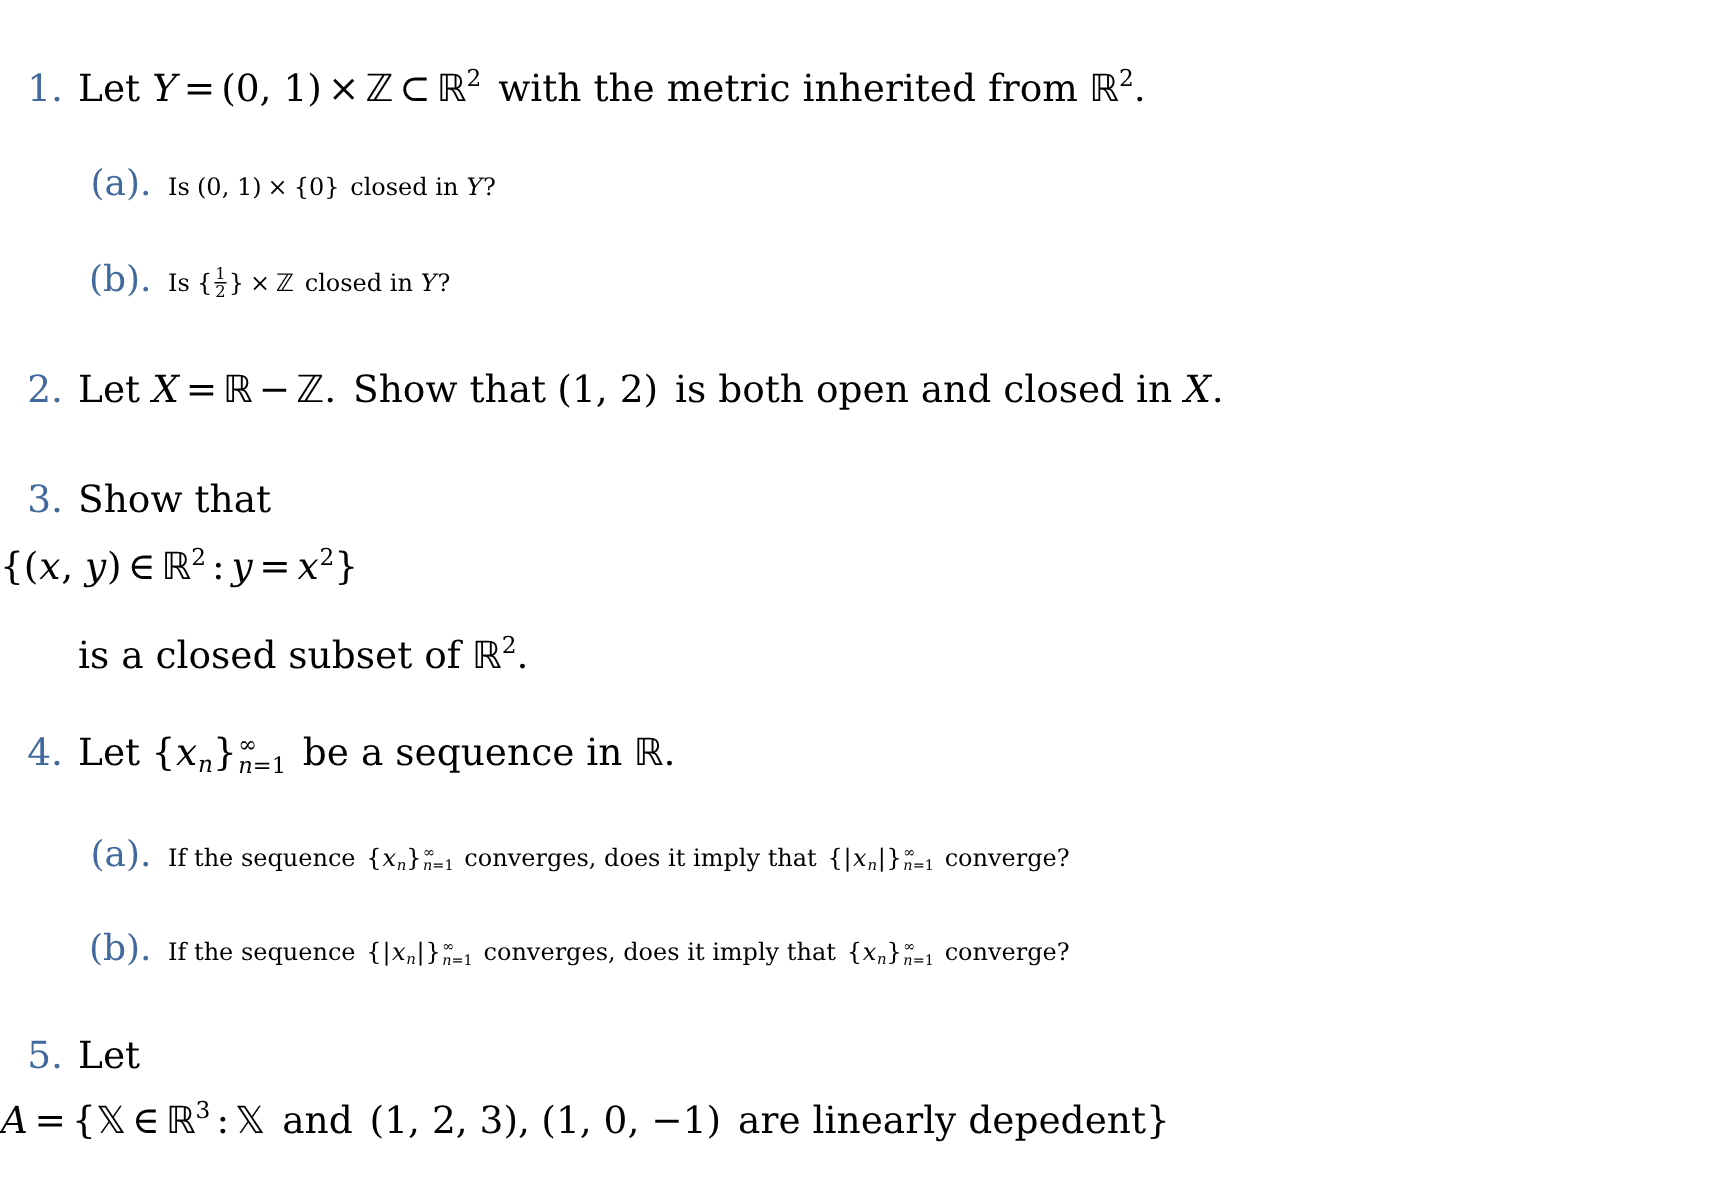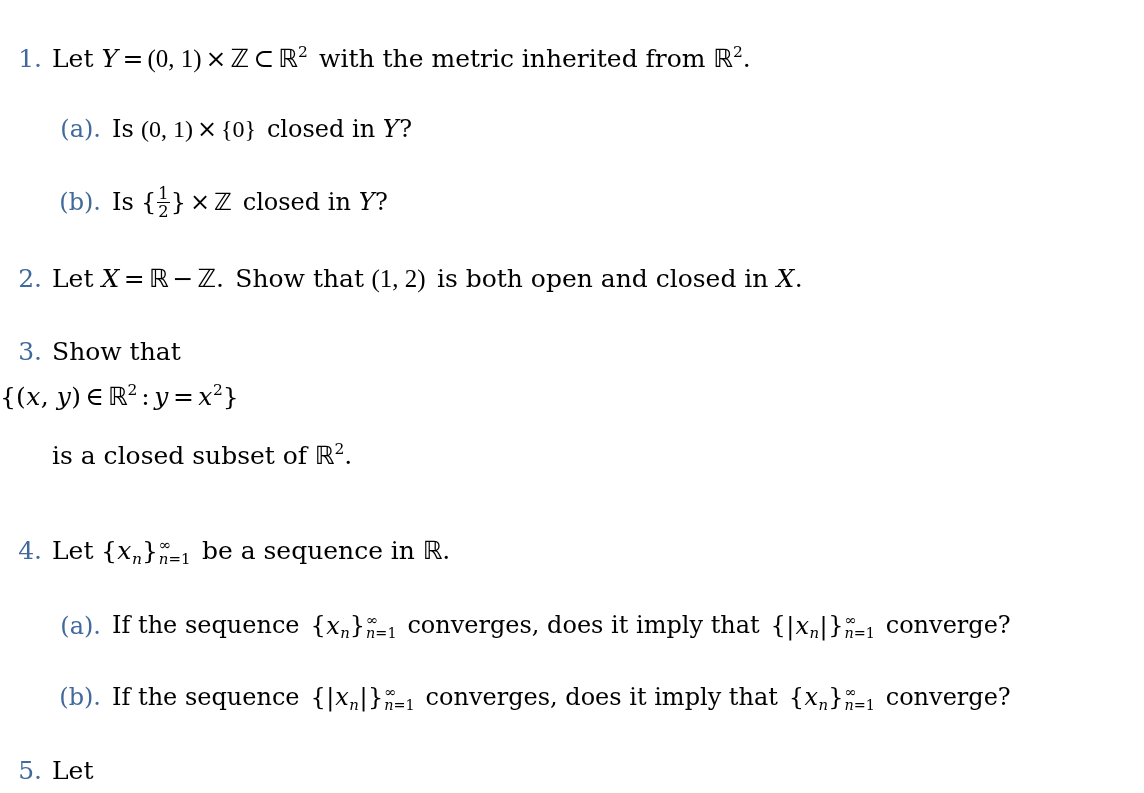--- a/index.html
+++ b/index.html
@@ -61,21 +61,21 @@
     padding-right: 11px;
     box-sizing: border-box;
   }
 
   .body1 {
     font-size: 25px;
     padding-top: 24px;
     padding-bottom: 24px;
   }
   .body2 {
-    font-size: 24px;
+    font-size: 16px;
     padding-top: 22px;
     padding-bottom: 22px;
   }
 
   
   .cont {
     font-size: 25px;
     margin-left: 52px;
   }
 
@@ -86,21 +86,20 @@
   }
 
   
   .mi {            
     font-style: italic;
     font-family: "DejaVu Serif", "Liberation Serif", serif;
     padding: 0 0.5px;
   }
   .mn, .mo {       
     font-style: normal;
-    font-family: Liberation Serif, serif;
   }
   .bb {            
     font-family: "DejaVu Sans", sans-serif;
     font-style: normal;
   }
   .op {
     padding: 0 4px;
     font-style: normal;
   }
   sup.sup {
@@ -193,21 +192,21 @@
     </li>
 
     <li class="qitem">
       <div class="row">
         <span class="marker1">3.</span>
         <span class="body1">Show that</span>
       </div>
 
       <div class="display" style="margin-top:-6px;margin-bottom:30px;"><span class="brace">{</span><span class="paren">(</span><span class="mi">x</span><span>,</span><span class="sp"></span><span class="mi">y</span><span class="paren">)</span><span class="op">∈</span><span class="bb">ℝ</span><sup class="sup">2</sup><span class="op">:</span><span class="mi">y</span><span class="op">=</span><span class="mi">x</span><sup class="sup">2</sup><span class="brace">}</span></div>
 
-      <div class="cont" style="margin-bottom:44px;"><span>is a closed subset of</span><span class="sp"></span><span class="bb">ℝ</span><sup class="sup">2</sup><span>.</span></div>
+      <div class="cont" style="margin-bottom:14px;"><span>is a closed subset of</span><span class="sp"></span><span class="bb">ℝ</span><sup class="sup">2</sup><span>.</span></div>
     </li>
 
     <li class="qitem">
       <div class="row">
         <span class="marker1">4.</span>
         <span class="body1"><span>Let</span><span class="sp"></span><span class="brace">{</span><span class="mi">x</span><sub class="sub">n</sub><span class="brace">}</span><span class="subsup"><span class="top">∞</span><span class="bot"><span class="n">n</span><span>=1</span></span></span><span class="spw"></span><span>be a sequence in</span><span class="sp"></span><span class="bb">ℝ</span><span>.</span></span>
       </div>
 
       <div class="row">
         <span class="marker2">(a).</span>

